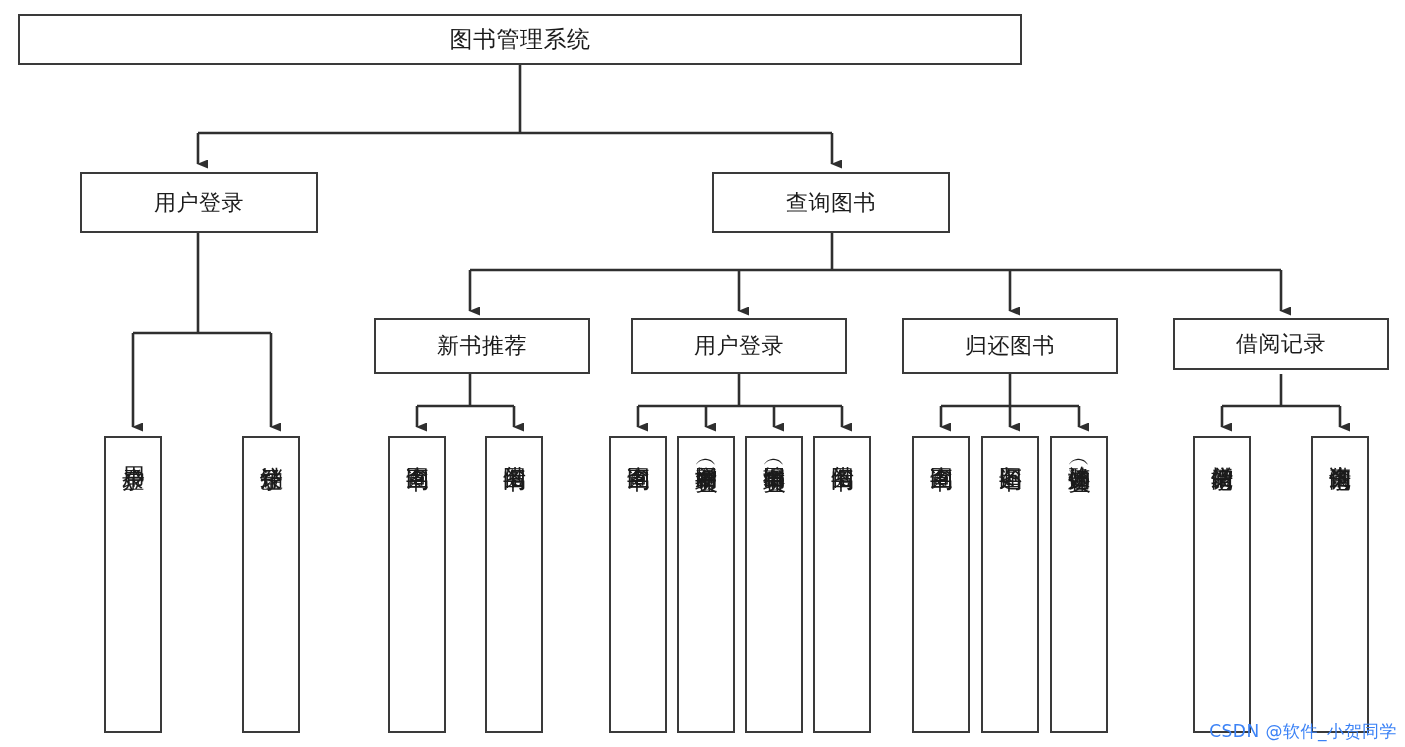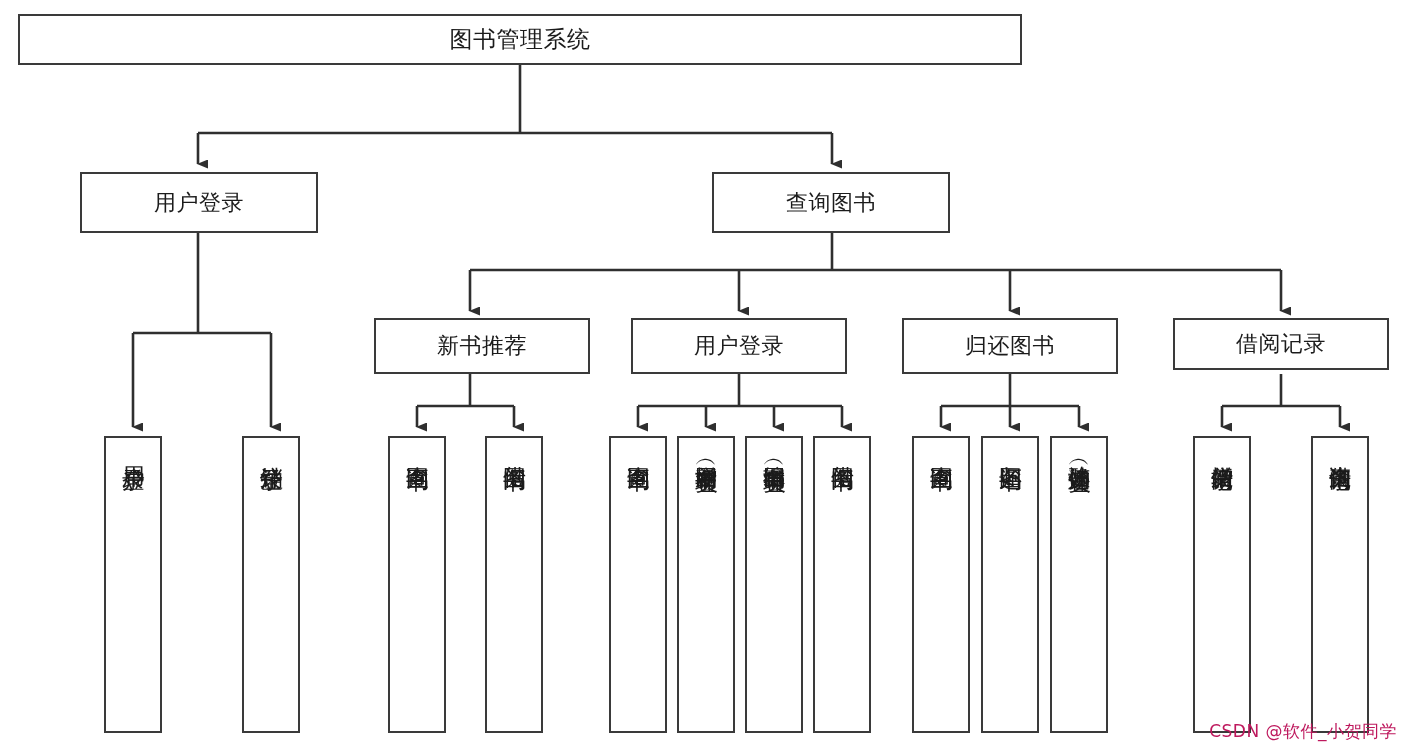--- a/index.html
+++ b/index.html
@@ -62,21 +62,21 @@
     white-space: pre-line;
   }
   .node.leaf.tall .node-label {
     font-size: 22px;
   }
   #watermark {
     position: absolute;
     right: 8px;
     bottom: 4px;
     font-size: 17px;
-    color: #be185d;
+    color: #3b82f6;
     white-space: nowrap;
     letter-spacing: 0.5px;
   }
 </style>
 </head>
 <body>
 
 <div id="diagram-root">
 
   <svg id="edge-layer" viewBox="0 0 1405 747" width="1405" height="747">

